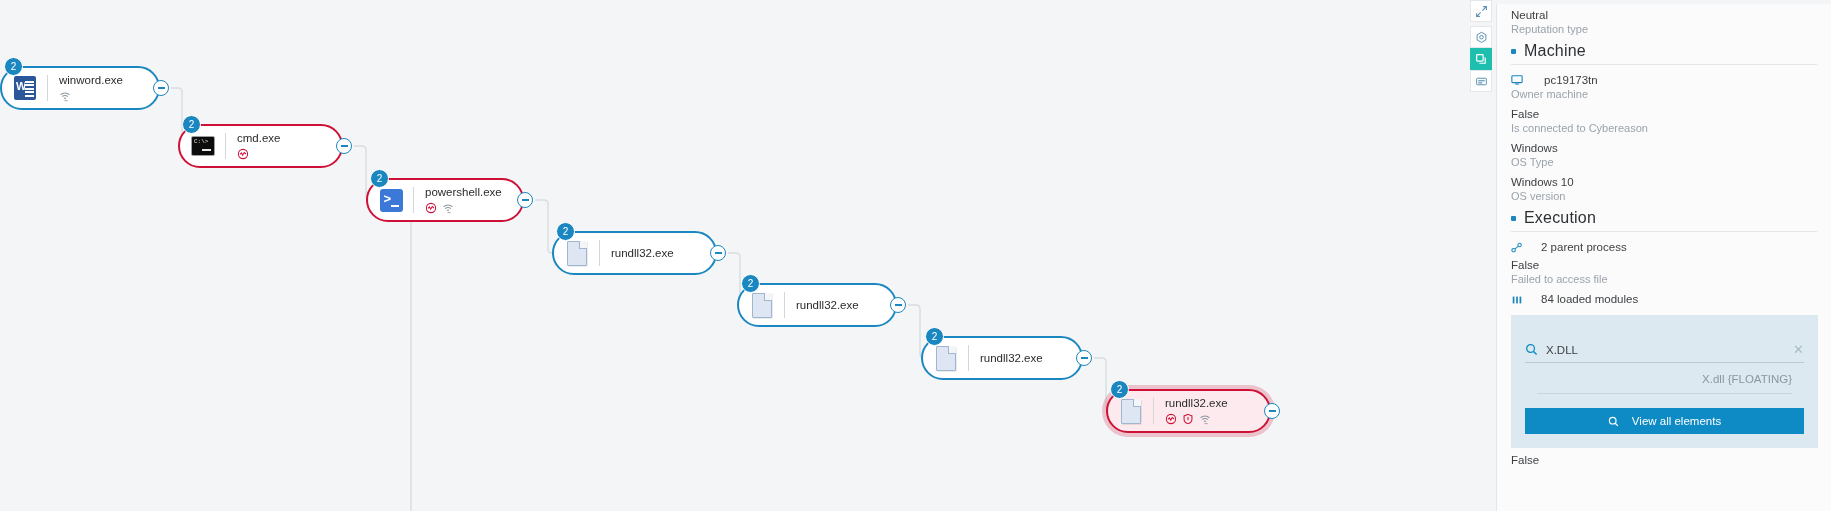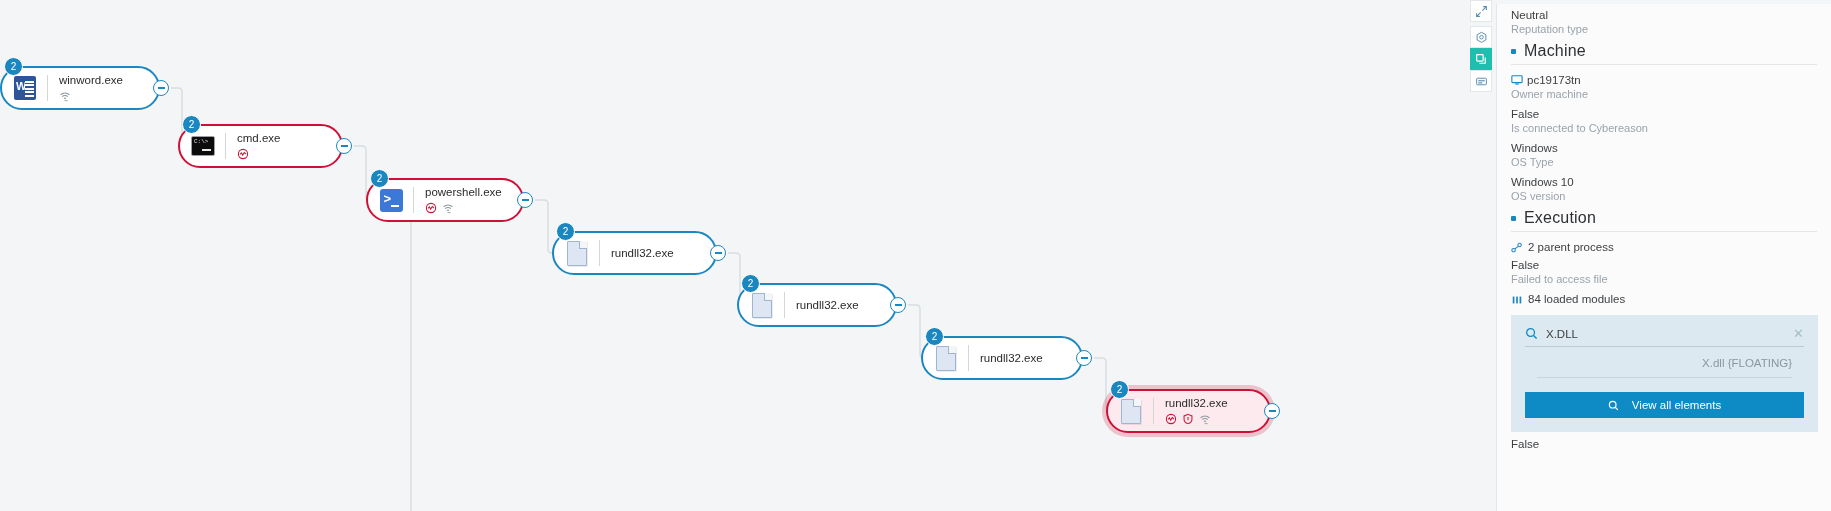--- a/index.html
+++ b/index.html
@@ -97,37 +97,37 @@
 
   
   #sidebar {
     position:absolute; left:1496px; top:4px; width:335px; height:511px;
     background:#fbfbfc; border-left:1px solid #e3e7ea;
     padding: 0 14px; overflow:hidden;
   }
   .kv { margin-bottom: 6px; }
   .kv .val { font-size:11.5px; color:#3c3f42; line-height:14px; }
   .kv .key { font-size:11px; color:#9aa3ab; line-height:14px; }
-  .kv .val.withicon { display:flex; align-items:center; gap:4px; }
+  .kv .val.withicon { display:flex; align-items:center; gap:21px; }
 
   .sec-head {
     display:flex; align-items:center; gap:8px;
     margin-top: 4px; margin-bottom: 4px;
   }
   .sec-head .dot { width:5px; height:5px; background:#1b87c0; border-radius:1px; flex:0 0 5px; }
   .sec-head h2 { font-size:16px; font-weight:normal; color:#2d3033; letter-spacing:0.2px; }
   .sec-rule { height:1px; background:#e3e7ea; margin-bottom:8px; }
 
-  .link-line { font-size:11.5px; color:#3c3f42; display:flex; align-items:center; gap:5px; line-height:15px; }
+  .link-line { font-size:11.5px; color:#3c3f42; display:flex; align-items:center; gap:18px; line-height:15px; }
 
   
   #elem-card {
     margin-top: 8px;
     background:#dce9f0;
-    padding: 12px 14px 14px 14px;
+    padding: 28px 14px 14px 14px;
     width: 307px;
   }
   #elem-card .srch { display:flex; align-items:center; gap:8px; border-bottom:1px solid #b9ccd6; padding-bottom:6px; }
   #elem-card .srch .q { flex:1; font-size:11.5px; color:#3c3f42; }
   #elem-card .srch .clr { color:#a7bcc7; font-size:13px; line-height:10px; }
   #elem-card .res { text-align:right; font-size:11.5px; color:#8b979f; padding:10px 0 8px 0; border-bottom:1px solid #c6d6de; margin:0 12px; }
   #elem-card .btn {
     margin-top:14px; height:26px; background:#0e8bc4; color:#fff;
     display:flex; align-items:center; justify-content:center; gap:13px;
     font-size:11.5px;

